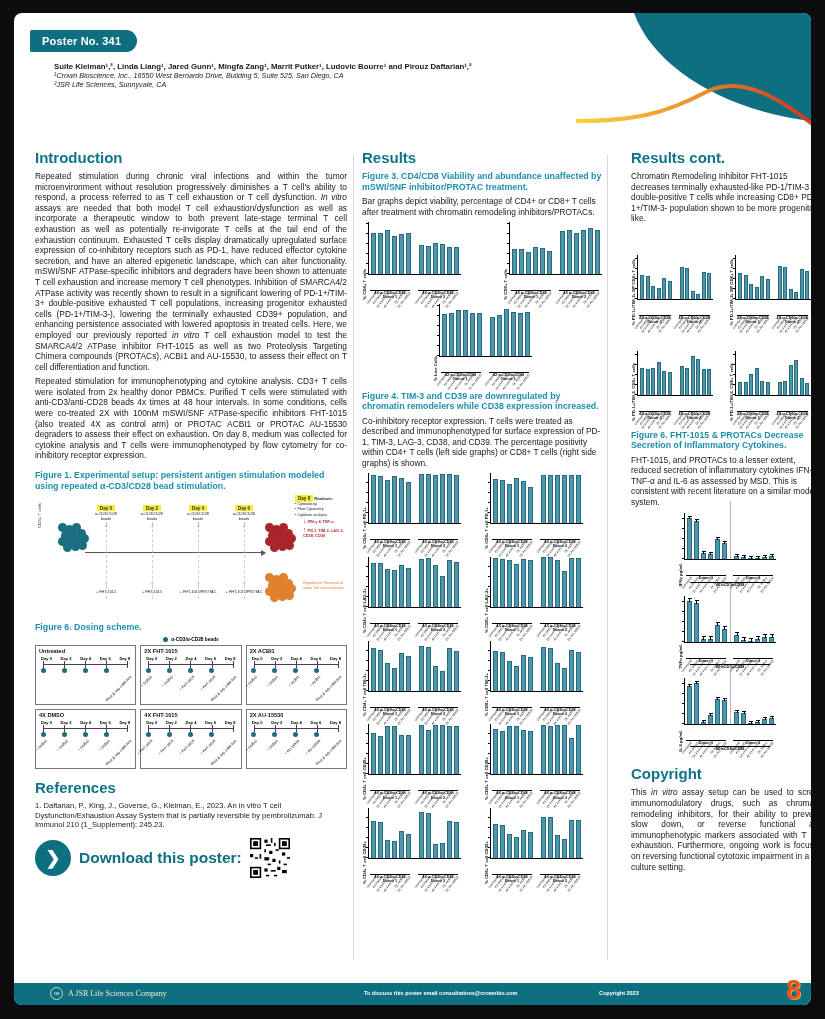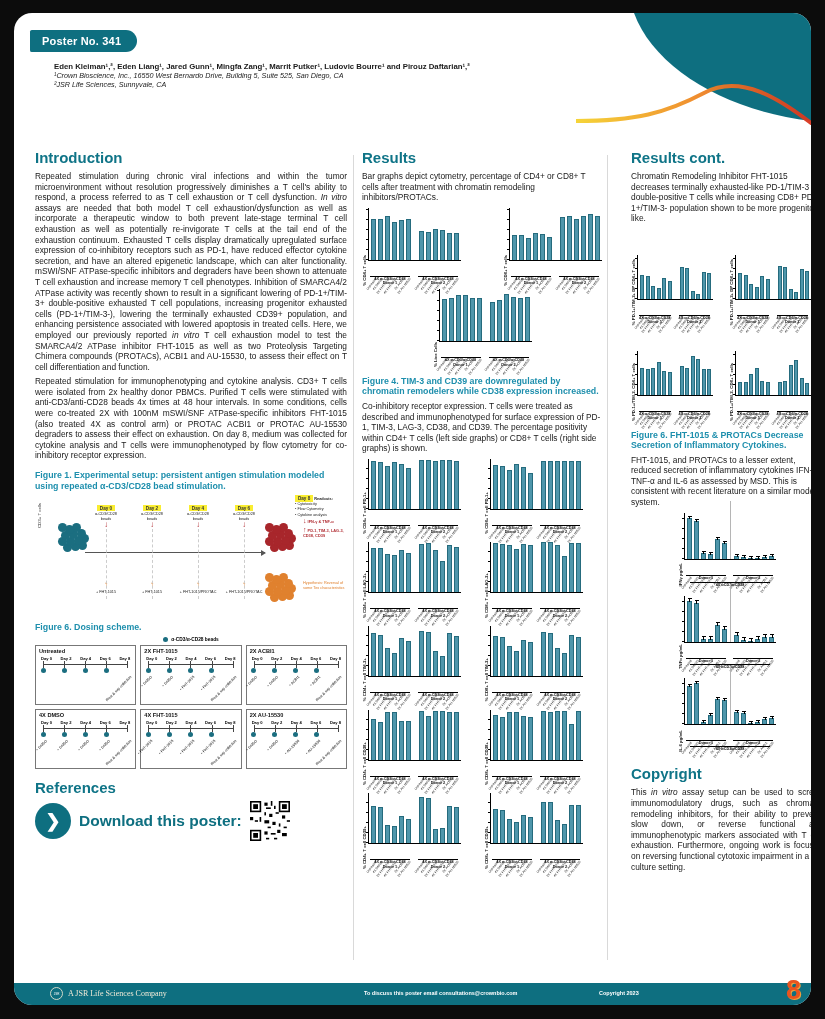--- a/index.html
+++ b/index.html
@@ -1,18 +1,18 @@
 <!DOCTYPE html>
 <html><head>
 <meta charset="utf-8">
 <style>
   html,body{margin:0;padding:0;}
   body{width:825px;height:1019px;background:#0c0c0c;font-family:"Liberation Sans",sans-serif;-webkit-font-smoothing:antialiased;}
   .frame{position:relative;width:825px;height:1019px;background:#0c0c0c;overflow:hidden;}
-  .poster{position:absolute;left:14px;top:13px;width:797px;height:992px;background:#ffffff;border-radius:18px;overflow:hidden;}
+  .poster{position:absolute;left:14px;top:13px;width:797px;height:992px;background:#ffffff;border-radius:8px;overflow:hidden;}
 
   
   .badge{position:absolute;left:16px;top:17px;background:#0e6f80;color:#fff;font-weight:bold;font-size:11px;padding:5px 16px 5px 12px;border-radius:2px 12px 12px 2px;letter-spacing:.2px;}
   .hdr{position:absolute;left:40px;top:45px;width:545px;}
   .hdr h1{margin:0;color:#15788c;font-size:16.5px;line-height:1.25;font-weight:bold;}
   .authors{margin-top:4px;font-size:7.8px;font-weight:bold;color:#1a1a1a;}
   .affil{font-size:7.2px;font-style:italic;color:#222;line-height:1.3;}
 
   
   .logo{position:absolute;top:0;right:0;width:235px;height:135px;pointer-events:none;}
@@ -131,21 +131,21 @@
               <stop offset="0.5" stop-color="#ef8a25"></stop>
               <stop offset="1" stop-color="#d9341f"></stop>
           </linearGradient>
         </defs>
         <path d="M235,0 L58,0 C78,55 150,98 235,108 Z" fill="#0e6f80"></path>
         <path d="M0,116 C60,116 90,108 128,88 C165,68 205,95 235,118" fill="none" stroke="url(#swoosh)" stroke-width="4" stroke-linecap="round" opacity="0.95" transform="translate(0,-8)"></path>
       </svg>
     </div>
 
     <div class="hdr">
-      <div class="authors">Eden Kleiman¹,², Eden Liang¹, Jared Gunn¹, Mingfa Zang¹, Marrit Putker¹, Ludovic Bourre¹ and Pirouz Daftarian¹,²</div>
+      <div class="authors">Suite Kleiman¹,², Linda Liang¹, Jared Gunn¹, Mingfa Zang¹, Marrit Putker¹, Ludovic Bourre¹ and Pirouz Daftarian¹,²</div>
       <div class="affil">¹Crown Bioscience, Inc., 16550 West Bernardo Drive, Building 5, Suite 525, San Diego, CA</div>
       <div class="affil">²JSR Life Sciences, Sunnyvale, CA</div>
     </div>
 
     <div class="vsep vsep1"></div>
     <div class="vsep vsep2"></div>
 
     <section class="col col1">
       <h2>Introduction</h2>
       <p class="body just">Repeated stimulation during chronic viral infections and within the tumor microenvironment without resolution progressively diminishes a T cell's ability to respond, a process referred to as T cell exhaustion or T cell dysfunction. <em>In vitro</em> assays are needed that both model T cell exhaustion/dysfunction as well as incorporate a therapeutic window to both prevent late-stage terminal T cell exhaustion as well as potentially re-invigorate T cells at the tail end of the exhaustion continuum. Exhausted T cells display dramatically upregulated surface expression of co-inhibitory receptors such as PD-1, have reduced effector cytokine secretion, and have an altered epigenetic landscape, which can alter functionality. mSWI/SNF ATPase-specific inhibitors and degraders have been shown to attenuate T cell exhaustion and increase memory T cell phenotypes. Inhibition of SMARCA4/2 ATPase activity was recently shown to result in a significant lowering of PD-1+/TIM-3+ double-positive exhausted T cell populations, increasing progenitor exhausted cells (PD-1+/TIM-3-), lowering the terminally exhausted CD39+ population, and enhancing persistence associated with lowered apoptosis in treated cells. Here, we employed our previously reported <em>in vitro</em> T cell exhaustion model to test the SMARCA4/2 ATPase inhibitor FHT-1015 as well as two Proteolysis Targeting Chimera compounds (PROTACs), ACBI1 and AU-15530, to assess their effect on T cell differentiation and function.</p>
@@ -438,20 +438,21 @@
                   <span>+ AU-15530</span>
                 </div>
                 <div class="p-dose">
                   <span>Flow &amp; sup collection</span>
                 </div>
               </div>
             </div>
           </div>
         </div>
       <h2 style="margin-top:10px">References</h2>
+      <p class="refs">1. Daftarian, P., King, J., Goverse, G., Kleiman, E., 2023. An in vitro T cell Dysfunction/Exhaustion Assay System that is partially reversible by pembrolizumab. J Immunol 210 (1_Supplement): 245.23.</p>
       <div class="download">
         <div class="dl-btn">
             <span>❯</span>
           </div>
         <span class="dl-label">Download this poster:</span>
         <svg class="qr" viewBox="0 0 25 25">
           <rect width="25" height="25" fill="#fff"></rect>
           <g fill="#000">
             <rect x="0" y="0" width="7" height="7"></rect>
               <rect x="1" y="1" width="5" height="5" fill="#fff"></rect>
@@ -485,21 +486,22 @@
               <rect x="15" y="23" width="2" height="1"></rect>
             <rect x="10" y="23" width="2" height="1"></rect>
               <rect x="21" y="16" width="2" height="1"></rect>
           </g>
         </svg>
       </div>
     </section>
 
     <section class="col col2">
       <h2>Results</h2>
-      <p class="figbody">Bar graphs depict cytometry, percentage of CD4+ or CD8+ T cells after treatment with chromatin remodeling inhibitors/PROTACs.</p>
+      <p class="cap" style="margin-top:2px">Figure 3. CD4/CD8 Viability and abundance unaffected by mSWI/SNF inhibitor/PROTAC treatment.</p>
+      <p class="figbody">Bar graphs depict viability, percentage of CD4+ or CD8+ T cells after treatment with chromatin remodeling inhibitors/PROTACs.</p>
       <div class="fig3-row">
         <div class="chart">
             <div class="ch-ylab">% CD4+ T cells</div>
             <div class="ch-main">
               <div class="ch-plot" style="height:52px">
                 <div class="ch-group" style="gap:2px;">
                   <div class="ch-bar" style="width:5px;height:41px"></div>
                   <div class="ch-bar" style="width:5px;height:41px"></div>
                   <div class="ch-bar" style="width:5px;height:44px"></div>
                   <div class="ch-bar" style="width:5px;height:38px"></div>

